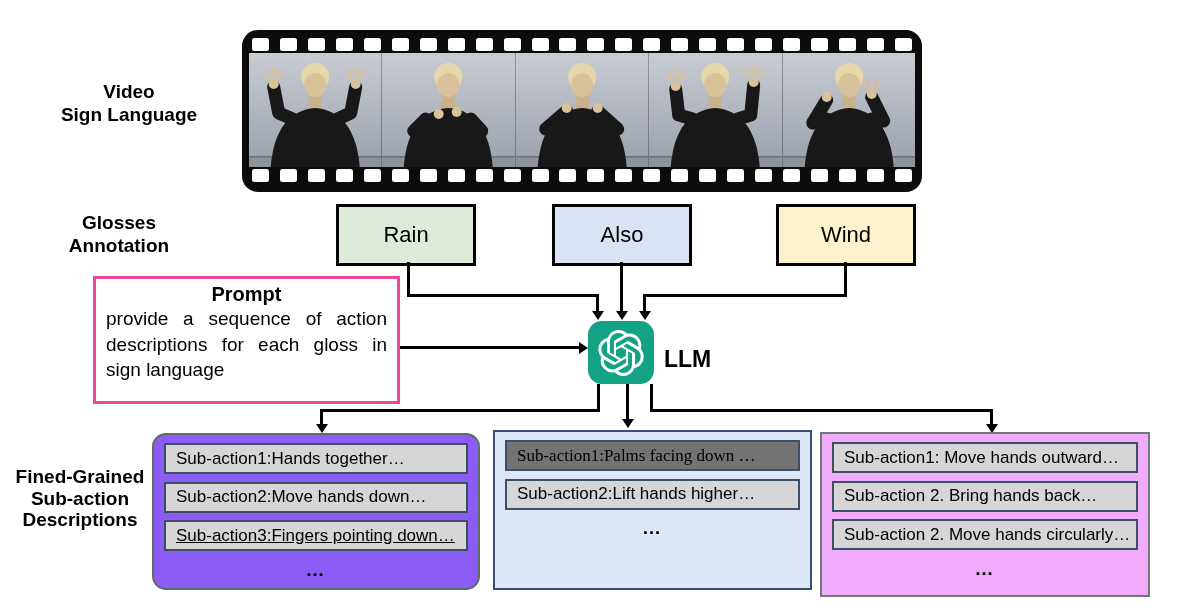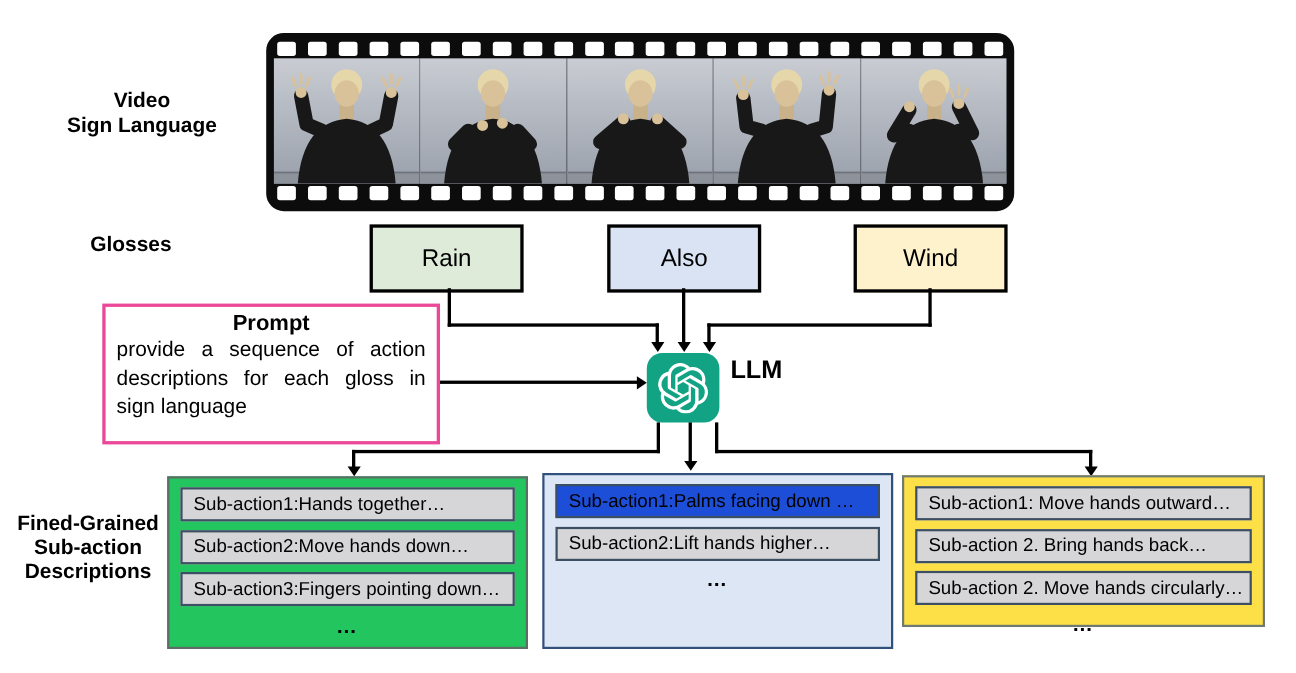--- a/index.html
+++ b/index.html
@@ -25,21 +25,21 @@
 
   
   #prompt{position:absolute;left:93px;top:276px;width:307px;height:128px;border:3px solid #ec4899;
           box-sizing:border-box;background:#fff;padding:3px 10px 0 10px;}
   #prompt .ttl{text-align:center;font-weight:bold;font-size:20px;line-height:24px;}
   #prompt .bdy{font-size:19px;line-height:25.5px;text-align:justify;}
 
   
   #llm-icon{position:absolute;left:588px;top:321px;width:66px;height:63px;border-radius:14px;
             display:flex;align-items:center;justify-content:center;}
-  #llm-label{position:absolute;left:664px;top:323px;font-weight:bold;font-size:23px;}
+  #llm-label{position:absolute;left:664px;top:346px;font-weight:bold;font-size:23px;}
 
   
   .ln{position:absolute;background:#000;}
   .head-down{position:absolute;width:0;height:0;border-left:6px solid transparent;
              border-right:6px solid transparent;border-top:9px solid #000;}
   .head-right{position:absolute;width:0;height:0;border-top:6px solid transparent;
               border-bottom:6px solid transparent;border-left:9px solid #000;}
 
   
   .outbox{position:absolute;border:2.5px solid #5a6b7a;box-sizing:border-box;padding:8px 10px 0 10px;}
@@ -52,20 +52,21 @@
 <body>
 
 <div id="stage">
 
   <div class="side-label" style="left:49px;top:80px;width:160px;">
     <div>Video</div>
     <div>Sign Language</div>
   </div>
   <div class="side-label" style="left:39px;top:211px;width:160px;">
     <div>Glosses</div>
+    <div>Annotation</div>
   </div>
   <div class="side-label" style="left:0px;top:466px;width:160px;line-height:21.5px;">
     <div>Fined-Grained</div>
     <div>Sub-action</div>
     <div>Descriptions</div>
   </div>
 
   <div id="film">
     <div class="sprockets">
         <span></span>
@@ -241,33 +242,33 @@
   <div class="head-down" style="left:315.5px;top:424px;"></div>
 
   <div class="ln" style="left:626px;top:384px;width:3px;height:36px;"></div>
   <div class="head-down" style="left:621.5px;top:419px;"></div>
 
   <div class="ln" style="left:650px;top:384px;width:3px;height:28px;"></div>
   <div class="ln" style="left:650px;top:409px;width:343px;height:3px;"></div>
   <div class="ln" style="left:990px;top:409px;width:3px;height:16px;"></div>
   <div class="head-down" style="left:985.5px;top:424px;"></div>
 
-  <div class="outbox" style="left: 152px; top: 433px; width: 328px; height: 157px; background: #22c55e; border-color: rgb(94, 110, 102);">
+  <div class="outbox" style="left: 152px; top: 433px; width: 328px; height: 157px; background: #8b5cf6; border-color: rgb(94, 110, 102); border-radius: 14px;">
     <div class="row" style="background: rgb(214, 214, 216); border-color: rgb(61, 79, 99);">Sub-action1:Hands together…</div>
     <div class="row" style="background: rgb(214, 214, 216); border-color: rgb(61, 79, 99);">Sub-action2:Move hands down…</div>
-    <div class="row" style="background: rgb(214, 214, 216); border-color: rgb(61, 79, 99);">Sub-action3:Fingers pointing down…</div>
+    <div class="row" style="background: rgb(214, 214, 216); border-color: rgb(61, 79, 99); text-decoration: underline;">Sub-action3:Fingers pointing down…</div>
     <div class="more">…</div>
   </div>
 
   <div class="outbox" style="left: 493px; top: 430px; width: 319px; height: 160px; background: rgb(220, 230, 244); border-color: rgb(49, 80, 122);">
-    <div class="row" style="background: #1d4ed8; border-color: rgb(61, 79, 99);">Sub-action1:Palms facing down …</div>
+    <div class="row" style="background: #737373; border-color: rgb(61, 79, 99); font-family: Liberation Serif, serif;">Sub-action1:Palms facing down …</div>
     <div class="row" style="background: rgb(214, 214, 216); border-color: rgb(61, 79, 99);">Sub-action2:Lift hands higher…</div>
     <div class="more">…</div>
   </div>
 
-  <div class="outbox" style="left: 820px; top: 432px; width: 330px; height: 138px; background: #fde047; border-color: rgb(110, 122, 116);">
+  <div class="outbox" style="left: 820px; top: 432px; width: 330px; height: 165px; background: #f0abfc; border-color: rgb(110, 122, 116);">
     <div class="row" style="background: rgb(214, 214, 216); border-color: rgb(61, 79, 99);">Sub-action1: Move hands outward…</div>
     <div class="row" style="background: rgb(214, 214, 216); border-color: rgb(61, 79, 99);">Sub-action 2. Bring hands back…</div>
     <div class="row" style="background: rgb(214, 214, 216); border-color: rgb(61, 79, 99);">Sub-action 2. Move hands circularly…</div>
     <div class="more">…</div>
   </div>
 
 </div>
 
 </body></html>

